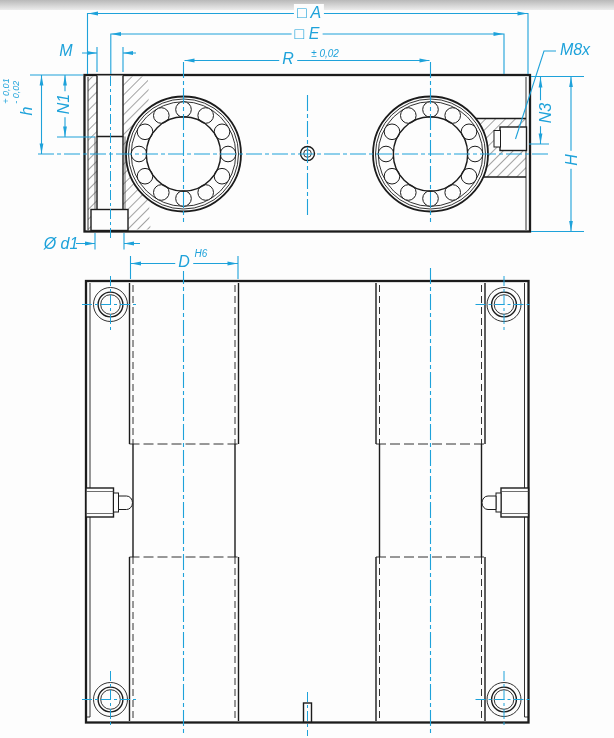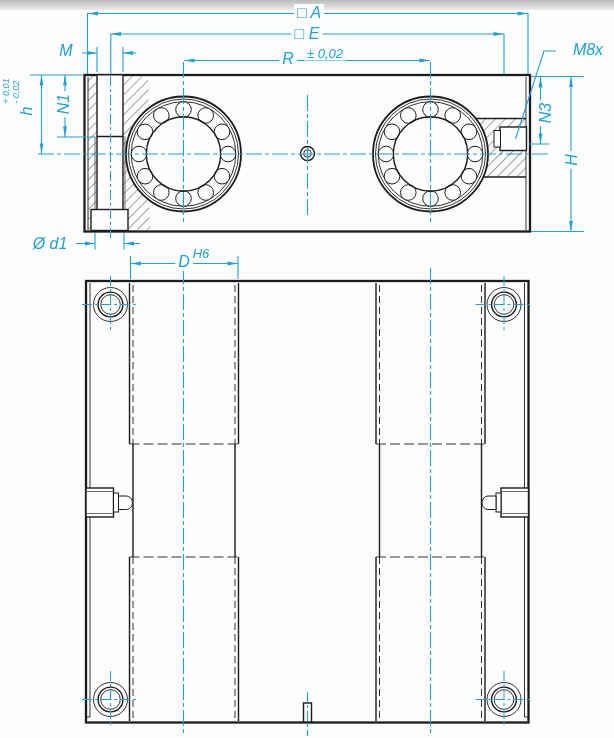--- a/index.html
+++ b/index.html
@@ -5,21 +5,21 @@
   html,body{margin:0;padding:0;background:#fff;}
   #stage{position:relative;width:614px;height:738px;background:#fdfdfd;overflow:hidden;
          font-family:"Liberation Sans",sans-serif;}
   #topbar{position:absolute;left:0;top:0;width:614px;height:10px;
           background:linear-gradient(#b9b9b9,#ececec);}
   svg{position:absolute;left:0;top:0;}
   .lbl{position:absolute;font:italic 16px "Liberation Sans",sans-serif;color:#1ea2da;
        white-space:nowrap;transform:translate(-50%,-50%);z-index:5;}
   .bg{background:#fdfdfd;padding:0 3px;}
   .rot{transform:translate(-50%,-50%) rotate(-90deg);}
-  .sm{font-size:13px;}
+  .sm{font-size:10px;}
   .tol{font-size:9px;line-height:1.08;text-align:left;padding:0 1px;}
   .s1{stroke:#1c1c1c;stroke-width:1.4;fill:none;}
   .s0{stroke:#1c1c1c;stroke-width:0.9;fill:none;}
   .t{stroke:#4a4a4a;stroke-width:0.8;fill:none;}
   .w2{fill:#fdfdfd;stroke:#1c1c1c;stroke-width:2.3;}
   .w1{fill:#fdfdfd;stroke:#1c1c1c;stroke-width:1.4;}
   .w0{fill:#fdfdfd;stroke:#1c1c1c;stroke-width:1;}
   .ring{fill:#fdfdfd;stroke:#1c1c1c;stroke-width:1.8;}
   .hd{stroke:#1c1c1c;stroke-width:0.9;fill:none;stroke-dasharray:10 4;}
   .hid{stroke:#1c1c1c;stroke-width:0.9;fill:none;stroke-dasharray:7 4;}
@@ -220,28 +220,28 @@
 
   <span class="lbl bg" style="left:309px;top:13px"><span>□</span> <span>A</span></span>
 
   <span class="lbl bg" style="left:307px;top:34px"><span>□</span> <span>E</span></span>
 
   <span class="lbl bg" style="left:288px;top:59px">R</span>
   <span class="lbl bg sm" style="left:325px;top:53px">± 0,02</span>
 
   <span class="lbl" style="left:66px;top:51px">M</span>
 
-  <span class="lbl" style="left:588px;top:50px">M8x</span>
+  <span class="lbl" style="left:575px;top:50px">M8x</span>
 
   <span class="lbl rot bg" style="left:546px;top:113px">N3</span>
 
   <span class="lbl rot bg" style="left:572px;top:160px">H</span>
 
   <span class="lbl rot" style="left:27px;top:111px">h</span>
   <span class="lbl rot tol" style="left:12px;top:91px"><span>+ 0,01</span><br><span>- 0,02</span></span>
 
   <span class="lbl rot bg" style="left:64px;top:104px">N1</span>
 
-  <span class="lbl" style="left:50px;top:244px">Ø d1</span>
+  <span class="lbl" style="left:61px;top:244px">Ø d1</span>
 
   <span class="lbl bg" style="left:184px;top:262px">D</span>
   <span class="lbl bg sm" style="left:201px;top:253px">H6</span>
 </div>
 
 </body></html>

